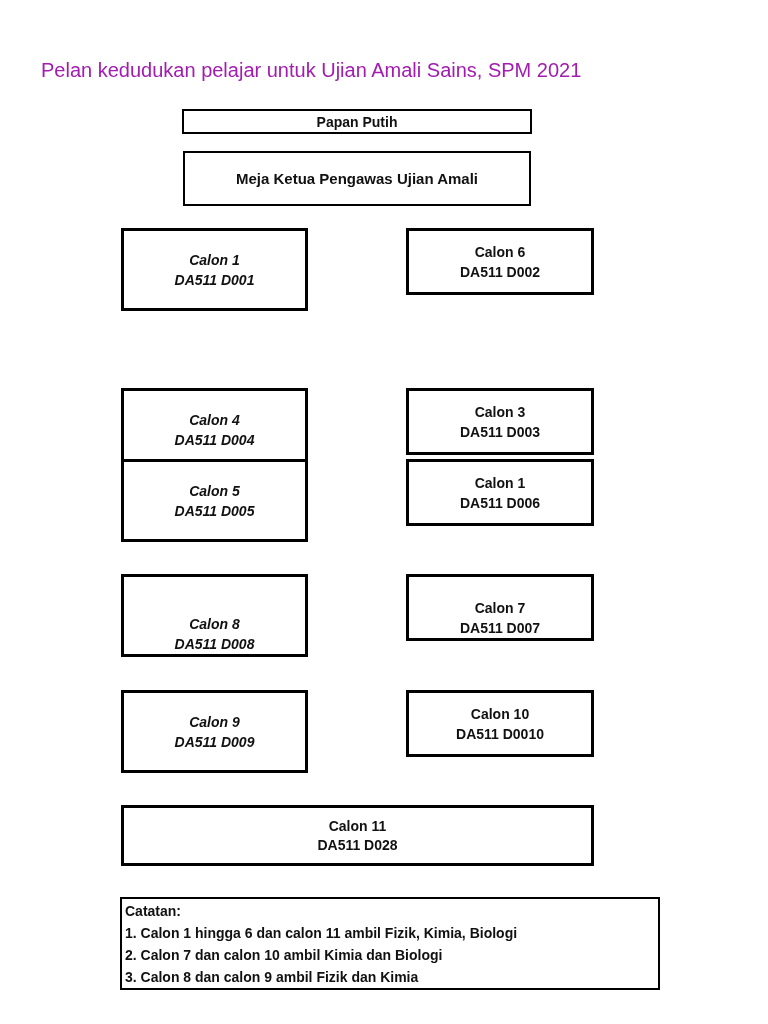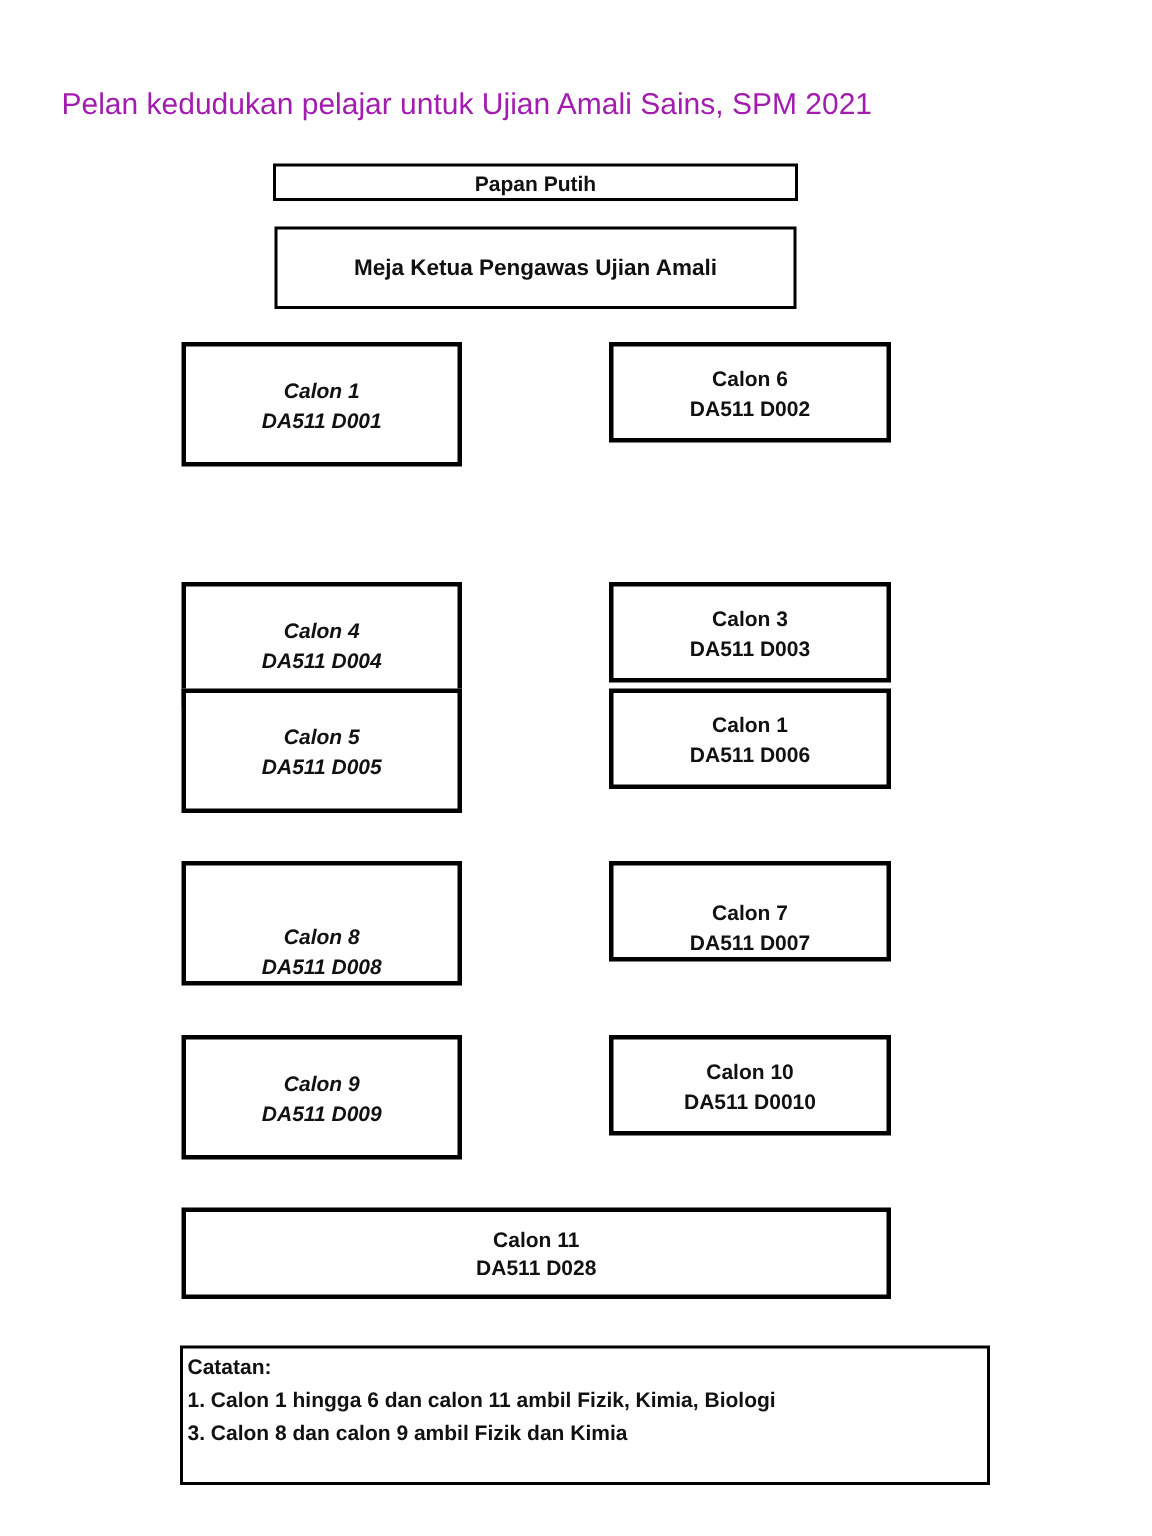--- a/index.html
+++ b/index.html
@@ -122,16 +122,17 @@
   </div>
 
   <div class="box seat-wide">
     <div>Calon 11</div>
     <div>DA511 D028</div>
   </div>
 
   <div class="notes">
     <div>Catatan:</div>
     <div>1. Calon 1 hingga 6 dan calon 11 ambil Fizik, Kimia, Biologi</div>
+    <div>2. Calon 7 dan calon 10 ambil Kimia dan Biologi</div>
     <div>3. Calon 8 dan calon 9 ambil Fizik dan Kimia</div>
   </div>
 
 </div>
 
 </body></html>

